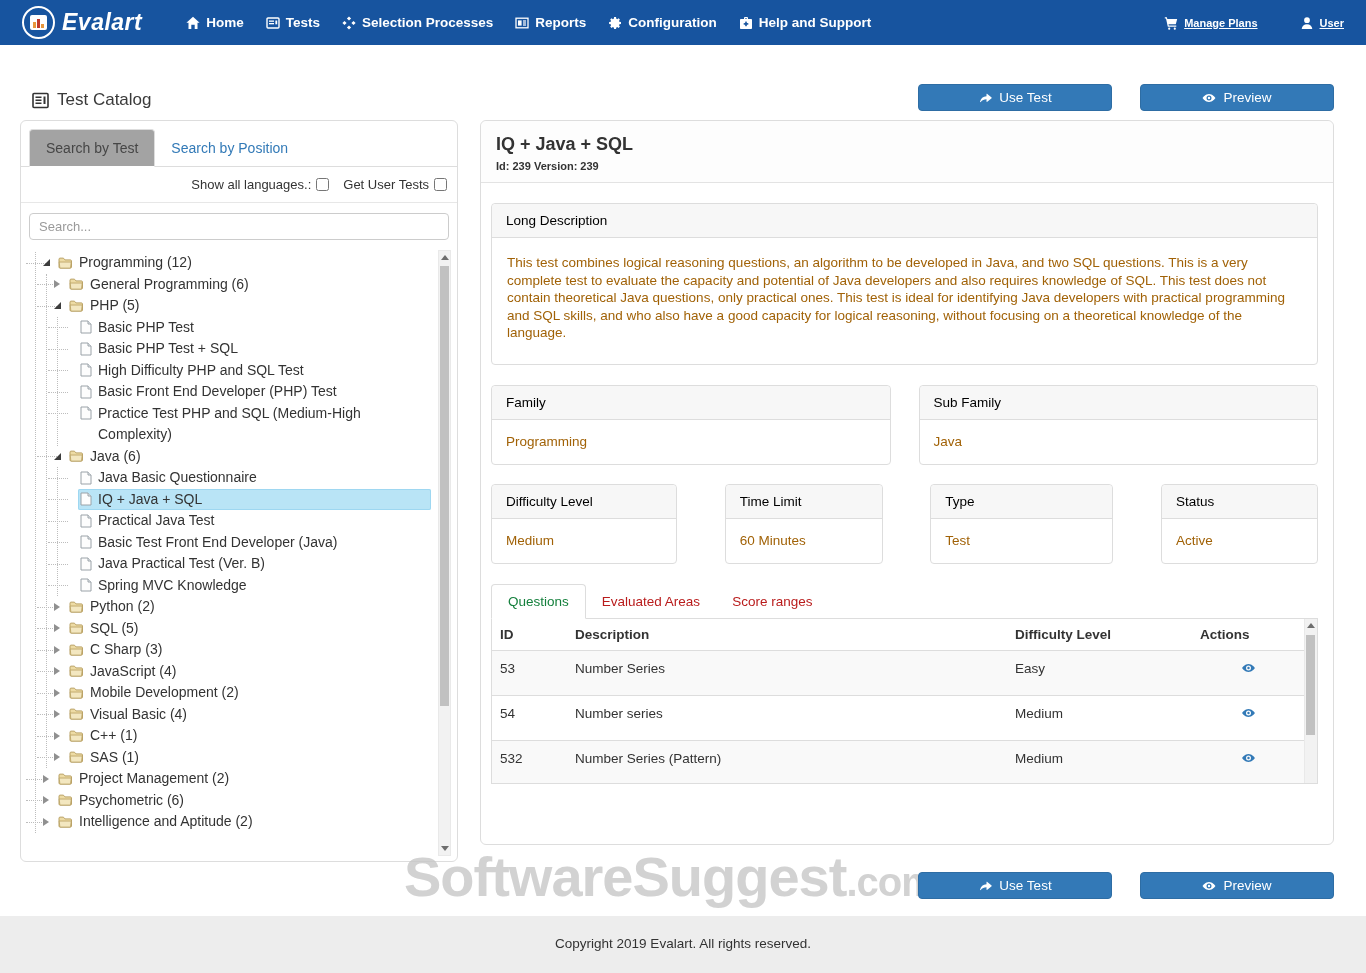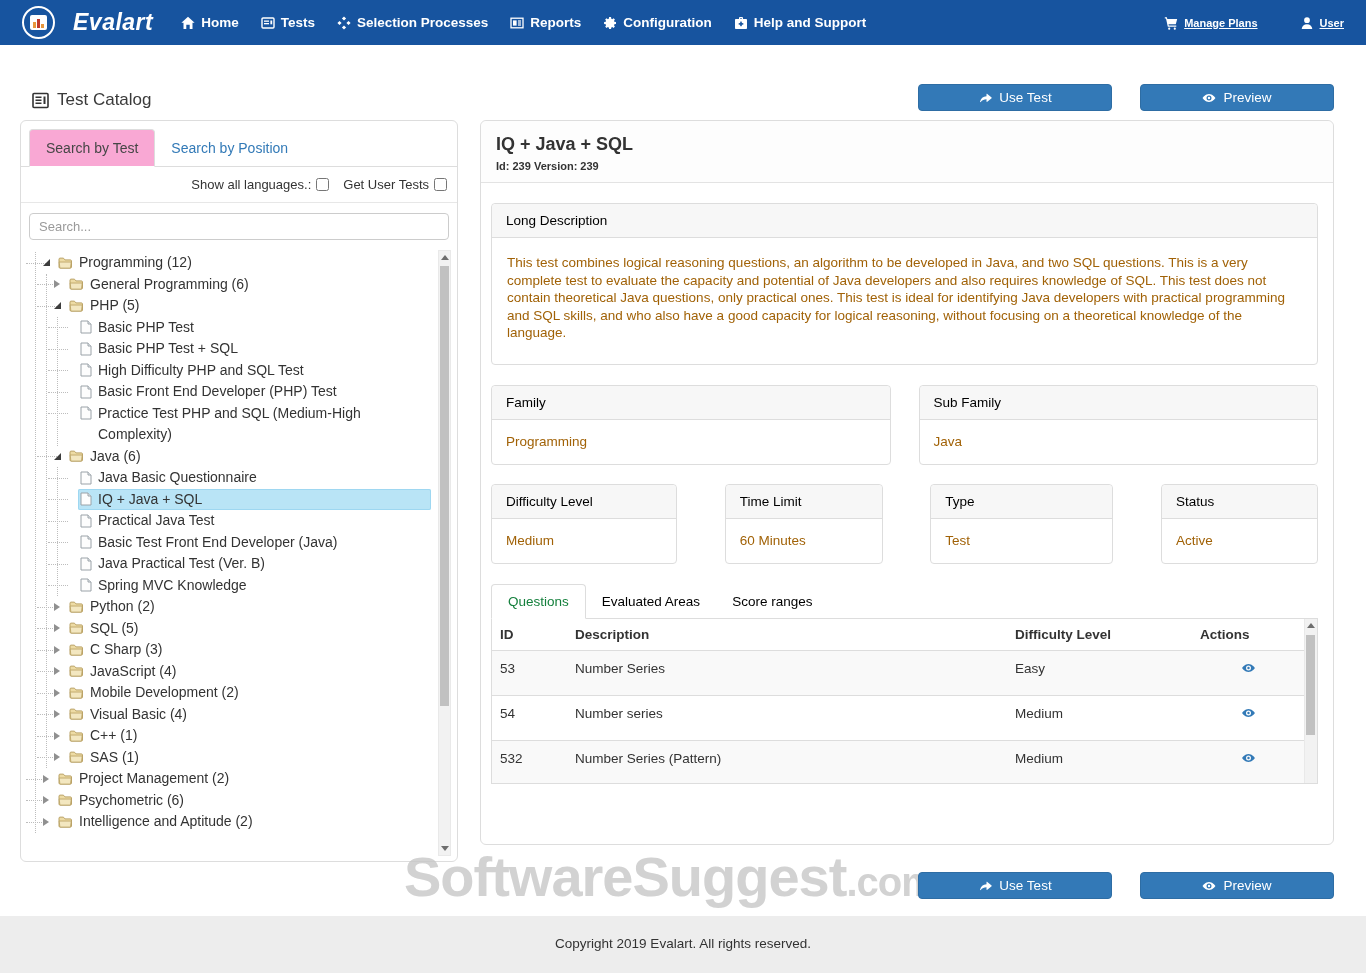--- a/index.html
+++ b/index.html
@@ -10,21 +10,21 @@
     position:relative; overflow:hidden;
   }
   svg { display:block; }
 
   
   .navbar {
     position:absolute; top:0; left:0; width:1366px; height:45px;
     background:#17549F; display:flex; align-items:center;
     padding:0 22px; color:#fff;
   }
-  .brand { display:flex; align-items:center; gap:18px; margin-right:28px; cursor:pointer; }
+  .brand { display:flex; align-items:center; gap:7px; margin-right:44px; cursor:pointer; }
   .logo-circle {
     width:33px; height:33px; border:2.5px solid #fff; border-radius:50%;
     display:flex; align-items:center; justify-content:center; flex:none;
   }
   .logo-inner {
     width:17px; height:15px; background:#fff; border-radius:2px;
     display:flex; align-items:flex-end; justify-content:center; gap:1.5px; padding:2px 2px;
   }
   .logo-inner i { display:block; width:2.5px; }
   .logo-inner i:nth-child(1){ height:6px;  background:#e8973d; }
@@ -61,21 +61,21 @@
   .btn-primary svg { width:14px; height:14px; }
 
   
   .left-card {
     position:absolute; left:20px; top:120px; width:438px; height:742px;
     border:1px solid #ddd; border-radius:6px; background:#fff; overflow:hidden;
   }
   .cat-tabs { display:flex; align-items:flex-end; padding:8px 0 0 8px; border-bottom:1px solid #ddd; }
   .cat-tab { padding:10px 16px; font-size:14px; cursor:pointer; }
   .cat-tab.active {
-    background:#f9a8d4; border:1px solid #ddd; border-bottom:1px solid #fff;
+    background:#a3a3a3; border:1px solid #ddd; border-bottom:1px solid #fff;
     margin-bottom:-1px; border-radius:4px 4px 0 0; color:#464646;
   }
   .cat-tab:not(.active) { color:#337ab7; }
 
   .cat-options {
     display:flex; justify-content:flex-end; align-items:center;
     padding:10px 10px; font-size:13px; color:#333; border-bottom:1px solid #e7e7e7;
   }
   .cat-options .opt { display:flex; align-items:center; gap:5px; margin-left:14px; }
   .cat-options input[type=checkbox]{ width:13px; height:13px; cursor:pointer; }
@@ -152,21 +152,21 @@
   .row-4col .panel:nth-child(4){ width:157px; }
   .row-2col .panel-b, .row-4col .panel-b { height:44px; }
 
   
   .q-tabs { display:flex; align-items:flex-end; margin-top:20px; }
   .q-tab { padding:9px 16px; font-size:13.5px; cursor:pointer; }
   .q-tab.active {
     background:#fff; border:1px solid #ddd; border-bottom:1px solid #fff;
     margin-bottom:-1px; border-radius:4px 4px 0 0; color:#15803d; position:relative; z-index:1;
   }
-  .q-tab:not(.active) { color:#000000; }
+  .q-tab:not(.active) { color:#b91c1c; }
 
   .tbl-wrap { position:relative; border:1px solid #ddd; height:166px; overflow:hidden; background:#fff; }
   table.q-table { border-collapse:collapse; width:calc(100% - 13px); table-layout:fixed; }
   .q-table th {
     text-align:left; font-size:13.5px; font-weight:bold; color:#333;
     padding:8px 8px; border-bottom:1px solid #ddd;
   }
   .q-table col.c-id { width:75px; } .q-table col.c-desc { width:440px; }
   .q-table col.c-diff { width:185px; } .q-table col.c-act { width:auto; }
   .q-table td {

